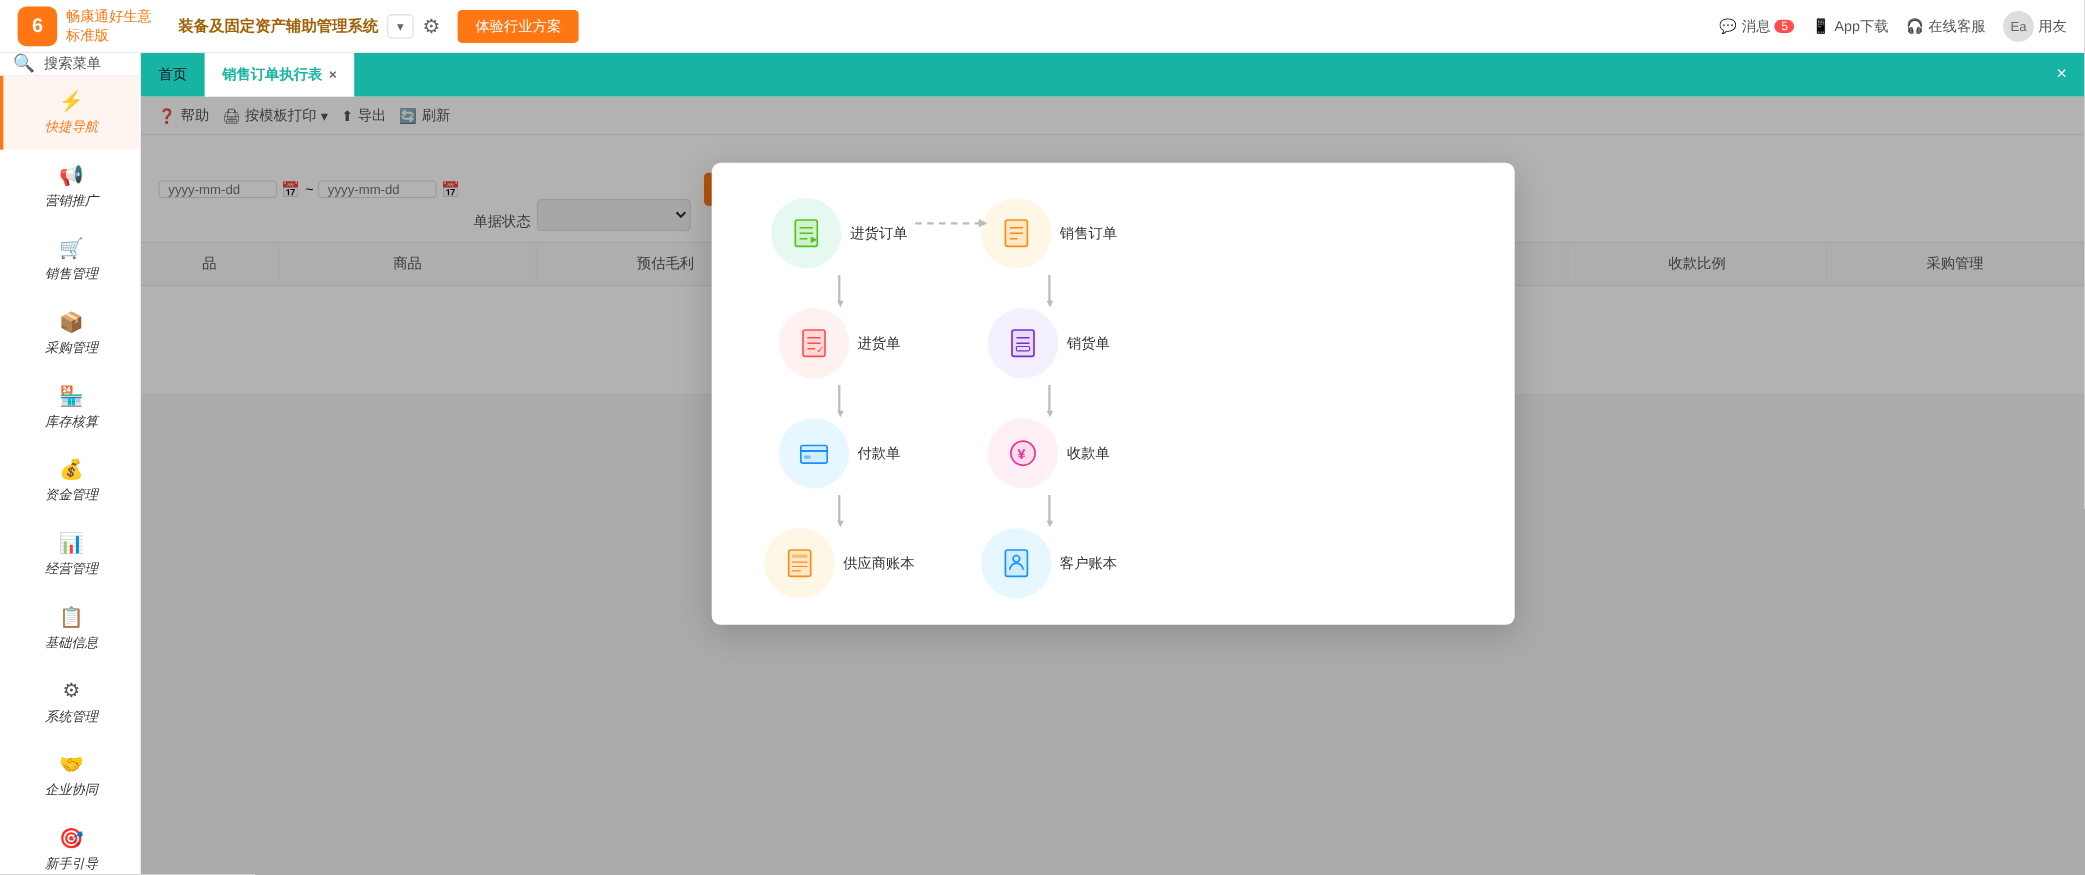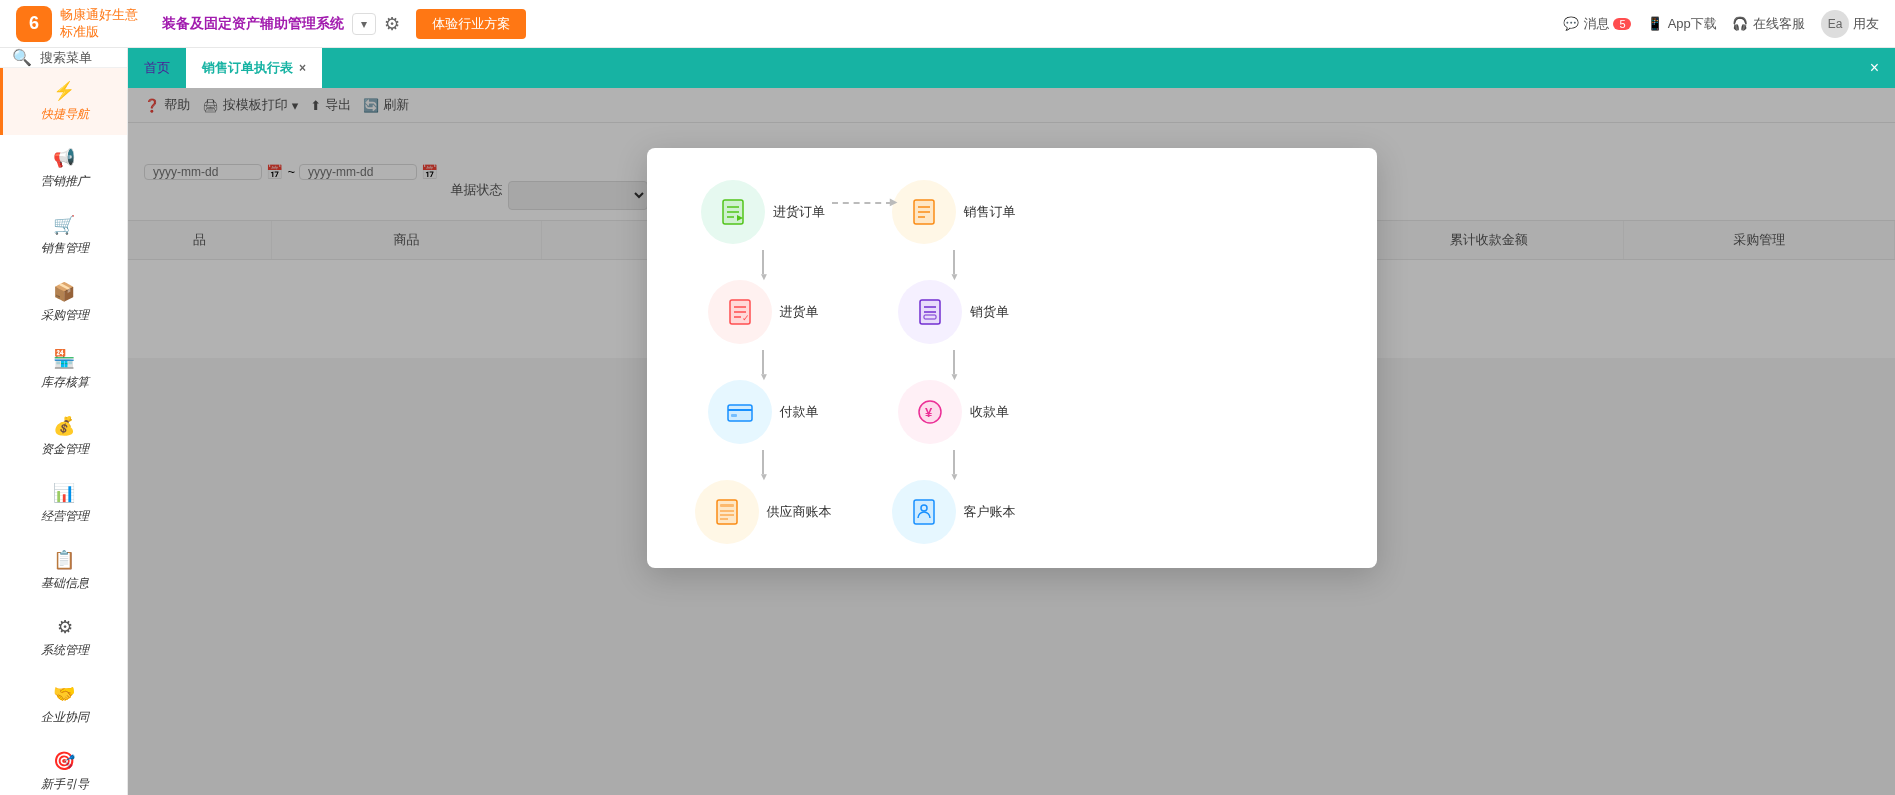--- a/index.html
+++ b/index.html
@@ -11,58 +11,58 @@
     .main-area { display: flex; flex: 1; overflow: hidden; }
     .sidebar { width: 128px; background: #fff; flex-shrink: 0; display: flex; flex-direction: column; border-right: 1px solid #e8e8e8; }
     .content-area { flex: 1; display: flex; flex-direction: column; overflow: hidden; }
     .tab-bar { height: 40px; background: #17b3a3; display: flex; align-items: center; padding: 0 0; flex-shrink: 0; }
     .page-content { flex: 1; background: #f5f5f5; position: relative; overflow: hidden; }
 
     
     .logo-area { display: flex; align-items: center; gap: 8px; margin-right: 24px; }
     .logo-icon { width: 36px; height: 36px; background: #ff7714; border-radius: 8px; display: flex; align-items: center; justify-content: center; color: #fff; font-size: 18px; font-weight: bold; }
     .logo-text { color: #ff7714; font-size: 13px; line-height: 1.3; }
-    .system-name { font-size: 14px; color: #a21caf; font-weight: bold; margin-right: 8px; }
+    .system-name { font-size: 14px; color: #a16207; font-weight: bold; margin-right: 8px; }
     .dropdown-btn { background: none; border: 1px solid #ddd; border-radius: 4px; padding: 3px 8px; cursor: pointer; color: #666; font-size: 12px; }
     .settings-btn { background: none; border: none; cursor: pointer; color: #666; font-size: 18px; margin: 0 8px; }
     .experience-btn { background: #ff7714; color: #fff; border: none; border-radius: 4px; padding: 6px 16px; cursor: pointer; font-size: 13px; margin-left: 8px; }
     .top-bar-right { margin-left: auto; display: flex; align-items: center; gap: 16px; }
     .top-bar-item { display: flex; align-items: center; gap: 4px; color: #555; font-size: 13px; cursor: pointer; }
     .badge { background: #ff4d4f; color: #fff; border-radius: 10px; padding: 0 5px; font-size: 11px; min-width: 18px; text-align: center; }
     .avatar { width: 28px; height: 28px; background: #ddd; border-radius: 50%; display: flex; align-items: center; justify-content: center; font-size: 12px; color: #666; }
 
     
     .sidebar-header { height: 44px; display: flex; align-items: center; padding: 0 12px; border-bottom: 1px solid #f0f0f0; cursor: pointer; }
     .sidebar-header-icon { color: #17b3a3; font-size: 16px; margin-right: 8px; }
     .sidebar-header-text { color: #555; font-size: 13px; }
     .sidebar-item { display: flex; flex-direction: column; align-items: center; padding: 12px 8px; cursor: pointer; border-left: 3px solid transparent; gap: 4px; }
     .sidebar-item.active { background: #fff5f0; border-left-color: #ff7714; }
     .sidebar-item-icon { font-size: 18px; color: #555; }
     .sidebar-item-icon.active-icon { color: #ff7714; }
     .sidebar-item-label { font-size: 12px; color: #333; text-align: left; font-style: italic; }
     .sidebar-item.active .sidebar-item-label { color: #ff7714; }
 
     
-    .tab { display: flex; align-items: center; padding: 0 16px; height: 40px; color: #4c1d95; font-size: 13px; cursor: pointer; background: rgba(255,255,255,0.15); margin-left: 0; }
+    .tab { display: flex; align-items: center; padding: 0 16px; height: 40px; color: #0f172a; font-size: 13px; cursor: pointer; background: rgba(255,255,255,0.15); margin-left: 0; }
     .tab.home { background: transparent; }
     .tab.active { background: #fff; color: #17b3a3; font-weight: bold; }
     .tab-close { margin-left: 6px; font-size: 12px; color: #999; cursor: pointer; }
     .tab.active .tab-close { color: #666; }
     .tab-close-right { margin-left: auto; color: #fff; cursor: pointer; font-size: 16px; padding: 0 16px; }
 
     
     .content-toolbar { background: #fff; padding: 8px 16px; display: flex; align-items: center; gap: 12px; border-bottom: 1px solid #e8e8e8; flex-shrink: 0; }
     .toolbar-btn { display: flex; align-items: center; gap: 4px; color: #555; font-size: 13px; cursor: pointer; background: none; border: none; }
 
     
     .search-bar { background: #fff; padding: 10px 16px; display: flex; align-items: center; gap: 12px; flex-wrap: wrap; border-bottom: 1px solid #e8e8e8; flex-shrink: 0; }
-    .search-field { display: flex; align-items: flex-start; gap: 6px; margin-top: 48px; }
+    .search-field { display: flex; align-items: flex-end; gap: 6px; margin-top: 48px; }
     .search-label { color: #555; font-size: 13px; white-space: nowrap; }
     .date-range { display: flex; align-items: center; gap: 4px; }
-    .date-input { border: 1px solid #ddd; border-radius: 4px; padding: 0 8px; font-size: 12px; color: #aaa; width: 118px; outline: none; }
+    .date-input { border: 1px solid #ddd; border-radius: 4px; padding: 0 8px; font-size: 12px; color: #aaa; width: 108px; outline: none; }
     .cal-icon { color: #999; font-size: 14px; cursor: pointer; }
     .status-select { border: 1px solid #ddd; border-radius: 4px; padding: 5px 8px; font-size: 13px; color: #333; width: 140px; outline: none; }
     .query-btn { background: #ff7714; color: #fff; border: none; border-radius: 4px; padding: 6px 20px; cursor: pointer; font-size: 13px; }
     .setting-btn { background: #fff; color: #555; border: 1px solid #ddd; border-radius: 4px; padding: 6px 12px; cursor: pointer; font-size: 13px; }
     .more-conditions { color: #17b3a3; font-size: 13px; cursor: pointer; }
 
     
     .table-area { background: #fff; flex: 1; overflow: auto; }
     .table-header { display: flex; background: #fafafa; border-bottom: 1px solid #e8e8e8; padding: 0; }
     .th { padding: 10px 8px; font-size: 13px; color: #555; font-weight: 500; border-right: 1px solid #f0f0f0; flex: 1; text-align: center; white-space: nowrap; }
@@ -237,20 +237,21 @@
         </div>
 
         <div class="table-area">
           <div class="table-header" id="table-header">
               <div class="th">品</div>
               <div class="th">商品</div>
               <div class="th">预估毛利</div>
               <div class="th">预估毛利率</div>
               <div class="th">订金</div>
               <div class="th">累计收款金额</div>
+              <div class="th">收款比例</div>
               <div class="th">采购管理</div>
             </div>
           <div class="no-data">暂无数据</div>
         </div>
 
         <div class="modal-overlay">
           <div class="modal">
             <div class="modal-inner">
 
               <div style="display:flex; flex-direction:row; align-items:flex-start; gap:0;">

